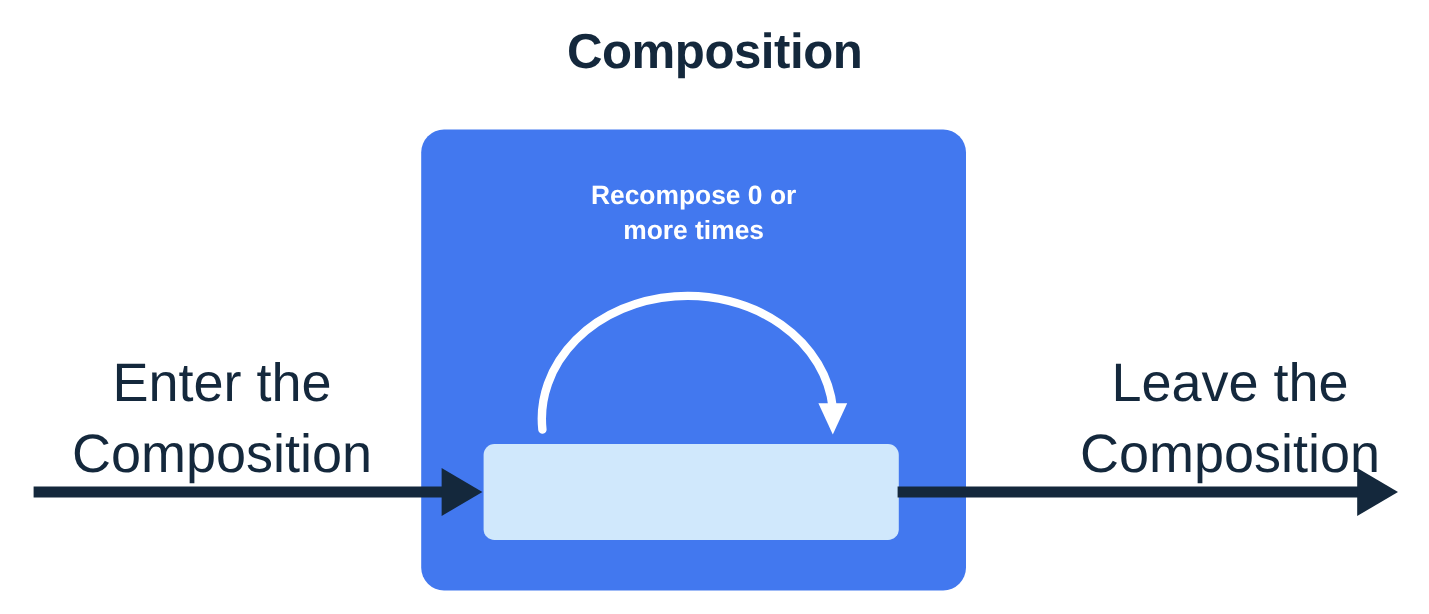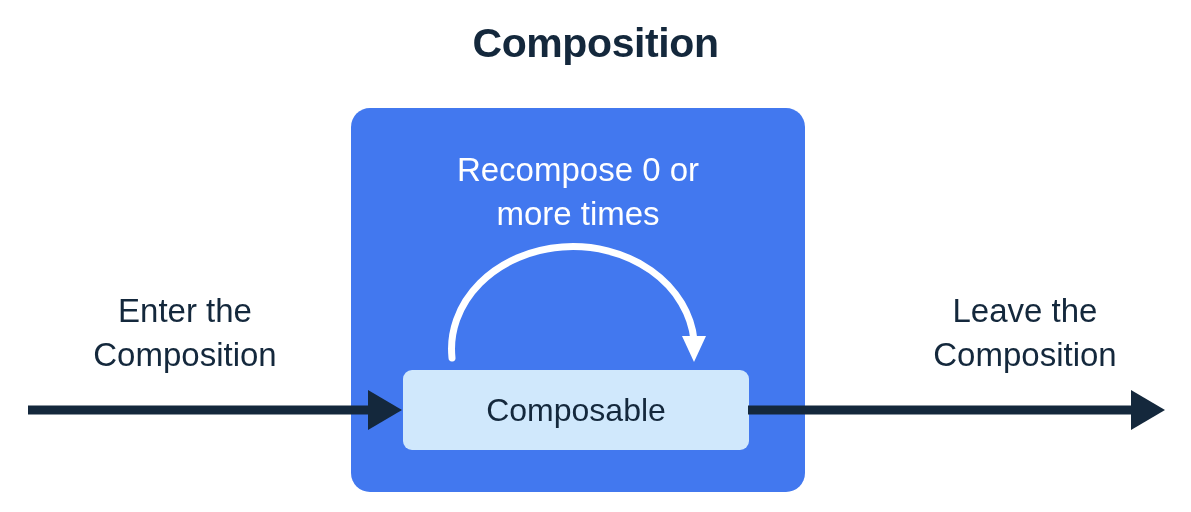--- a/index.html
+++ b/index.html
@@ -43,22 +43,22 @@
     border-radius: 19px;
   }
 
   
   .recompose-label {
     position: absolute;
     left: 351px;
     top: 148px;
     width: 454px;
     text-align: center;
-    font-size: 33px;
-    font-weight: normal;
+    font-size: 22px;
+    font-weight: bold;
     color: #ffffff;
     line-height: 1.32;
     white-space: pre-line;
   }
 
   
   .composable-box {
     position: absolute;
     left: 403px;
     top: 370px;
@@ -87,21 +87,21 @@
     top: 0;
     width: 1191px;
     height: 512px;
     pointer-events: none;
   }
 
   
   .side-label {
     position: absolute;
     text-align: center;
-    font-size: 33px;
+    font-size: 45px;
     color: #14283c;
     line-height: 1.32;
     white-space: pre-line;
   }
   .side-label.enter {
     left: 28px;
     top: 289px;
     width: 314px;
   }
   .side-label.leave {
@@ -116,21 +116,20 @@
 <div id="canvas">
 
   <div class="title">Composition</div>
 
   <div class="composition-box"></div>
 
   <div class="recompose-label">Recompose 0 or
 more times</div>
 
   <div class="composable-box"></div>
-  <div class="composable-label">Composable</div>
 
   <svg class="overlay" viewBox="0 0 1191 512">
 
     <g>
       <line x1="28" y1="410" x2="372" y2="410" stroke="#14283c" stroke-width="9" stroke-linecap="butt"></line>
       <polygon points="368,390 402,410 368,430" fill="#14283c"></polygon>
     </g>
 
     <g>
       <line x1="748" y1="410" x2="1134" y2="410" stroke="#14283c" stroke-width="9" stroke-linecap="butt"></line>

